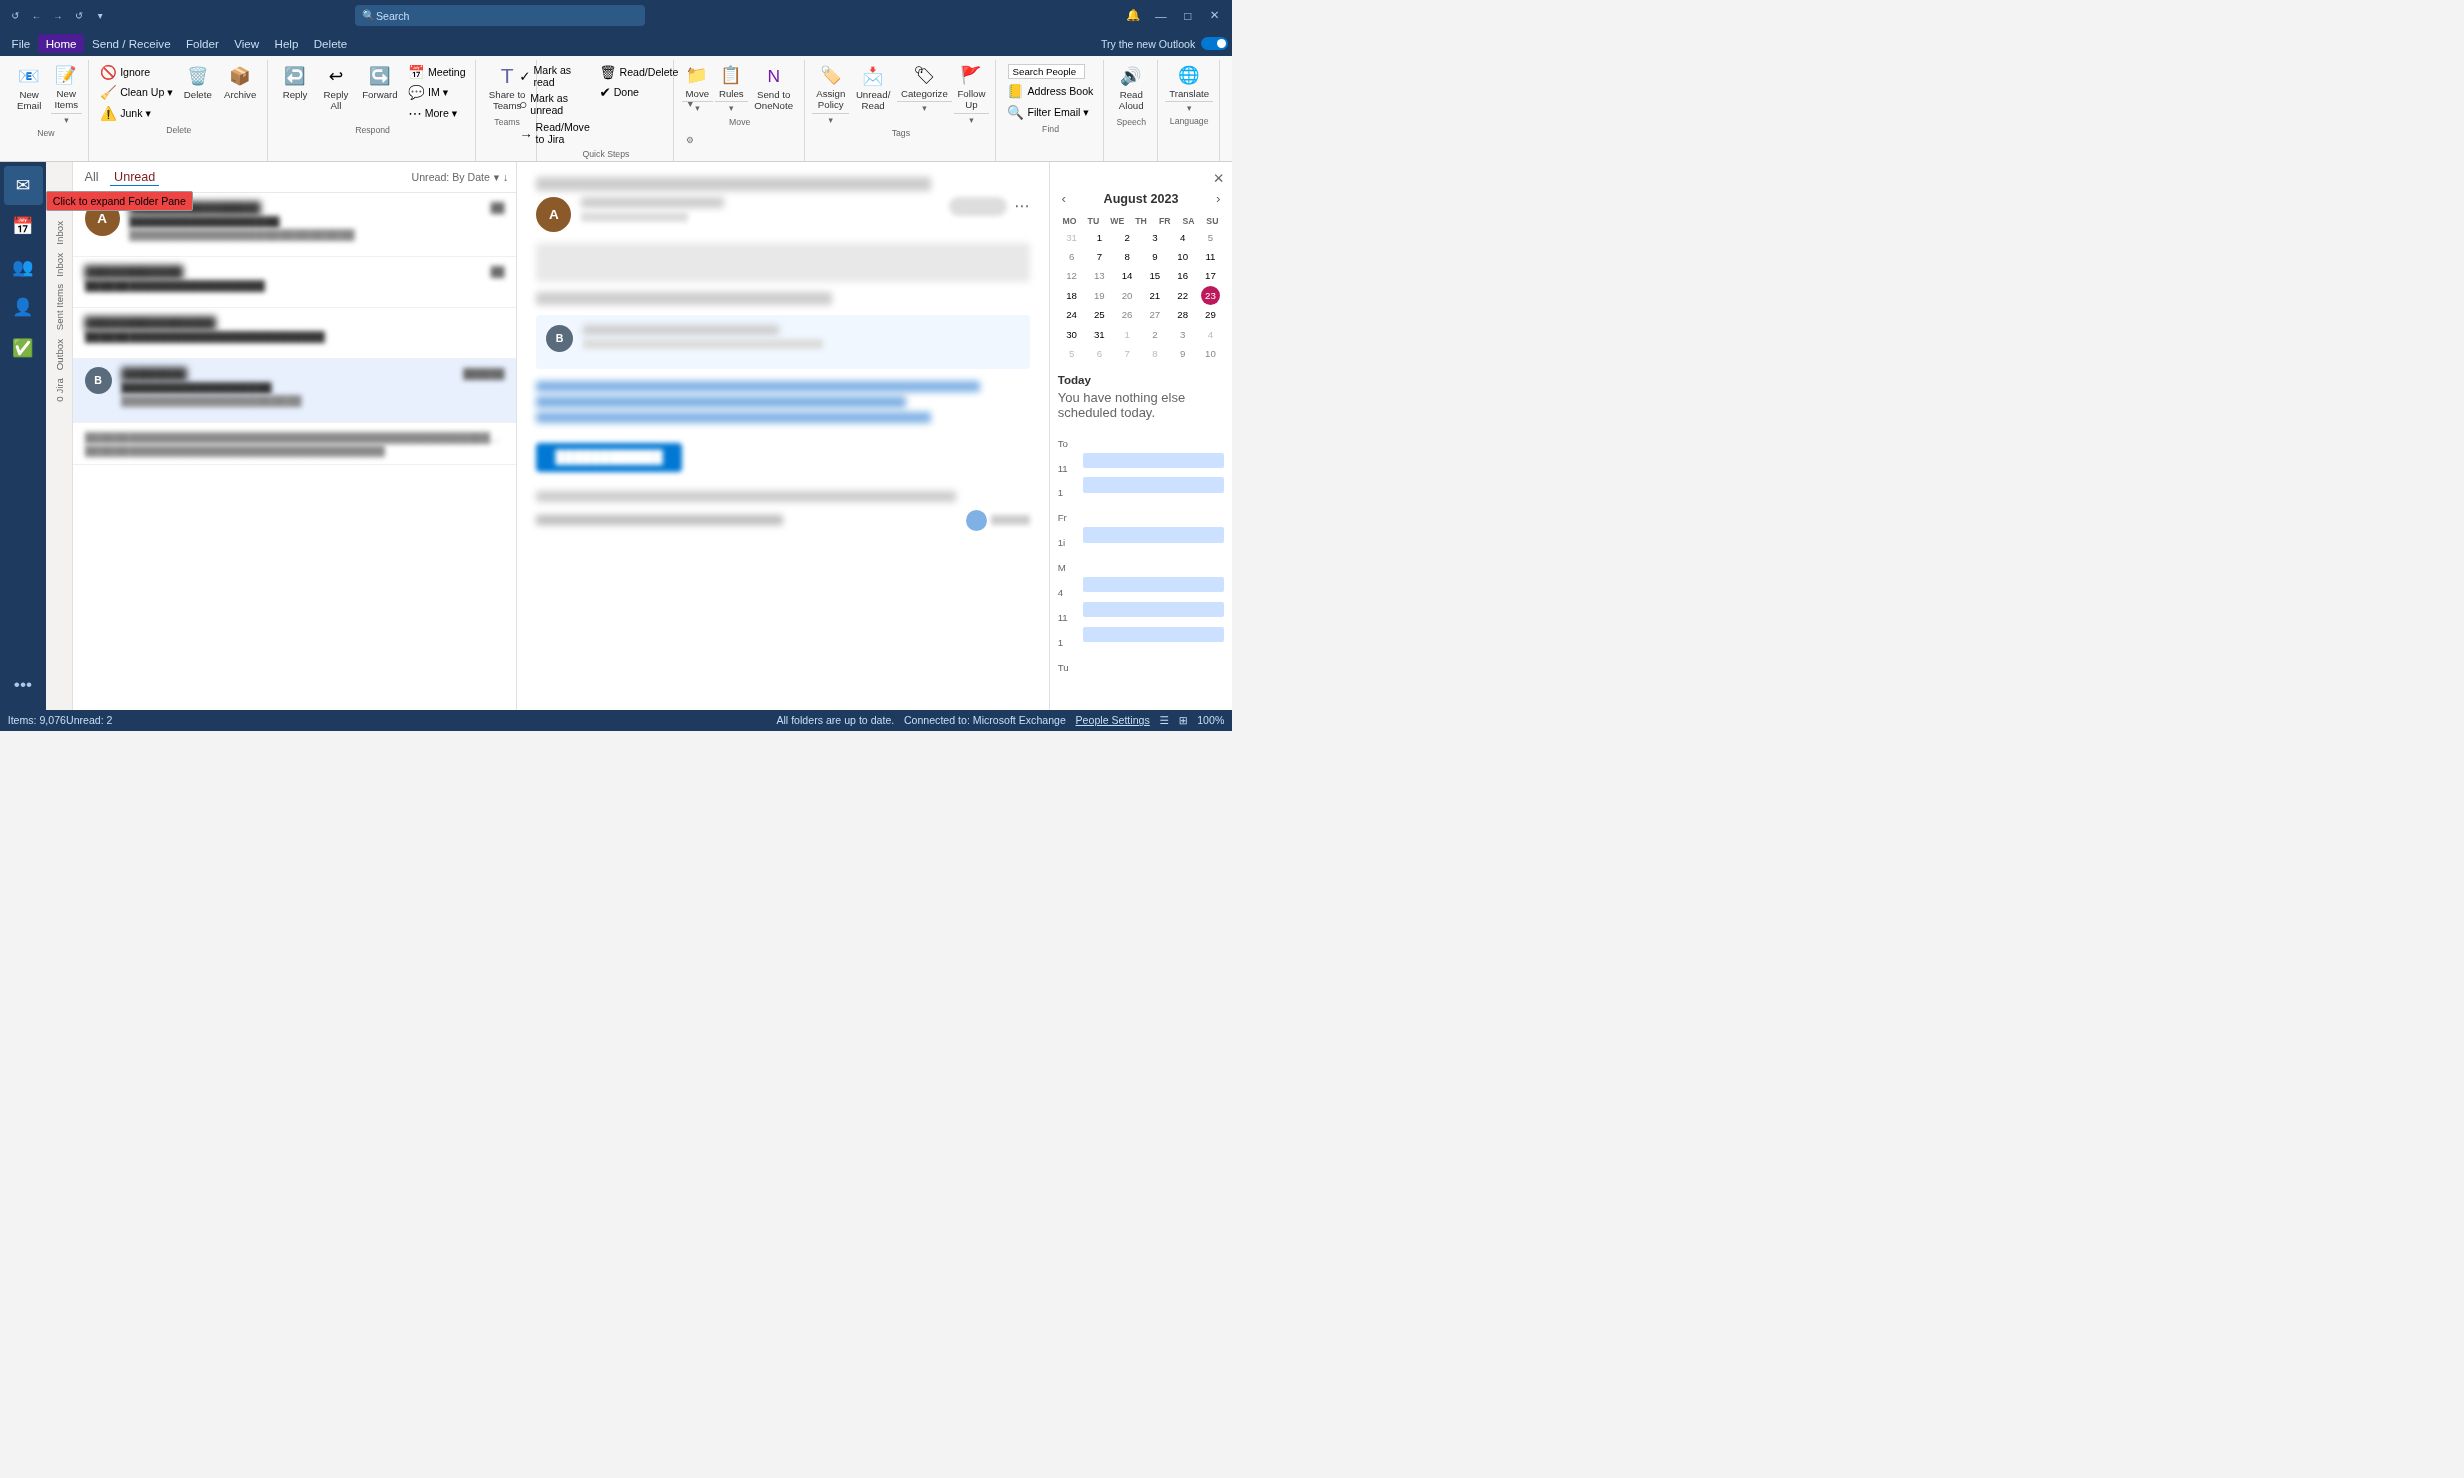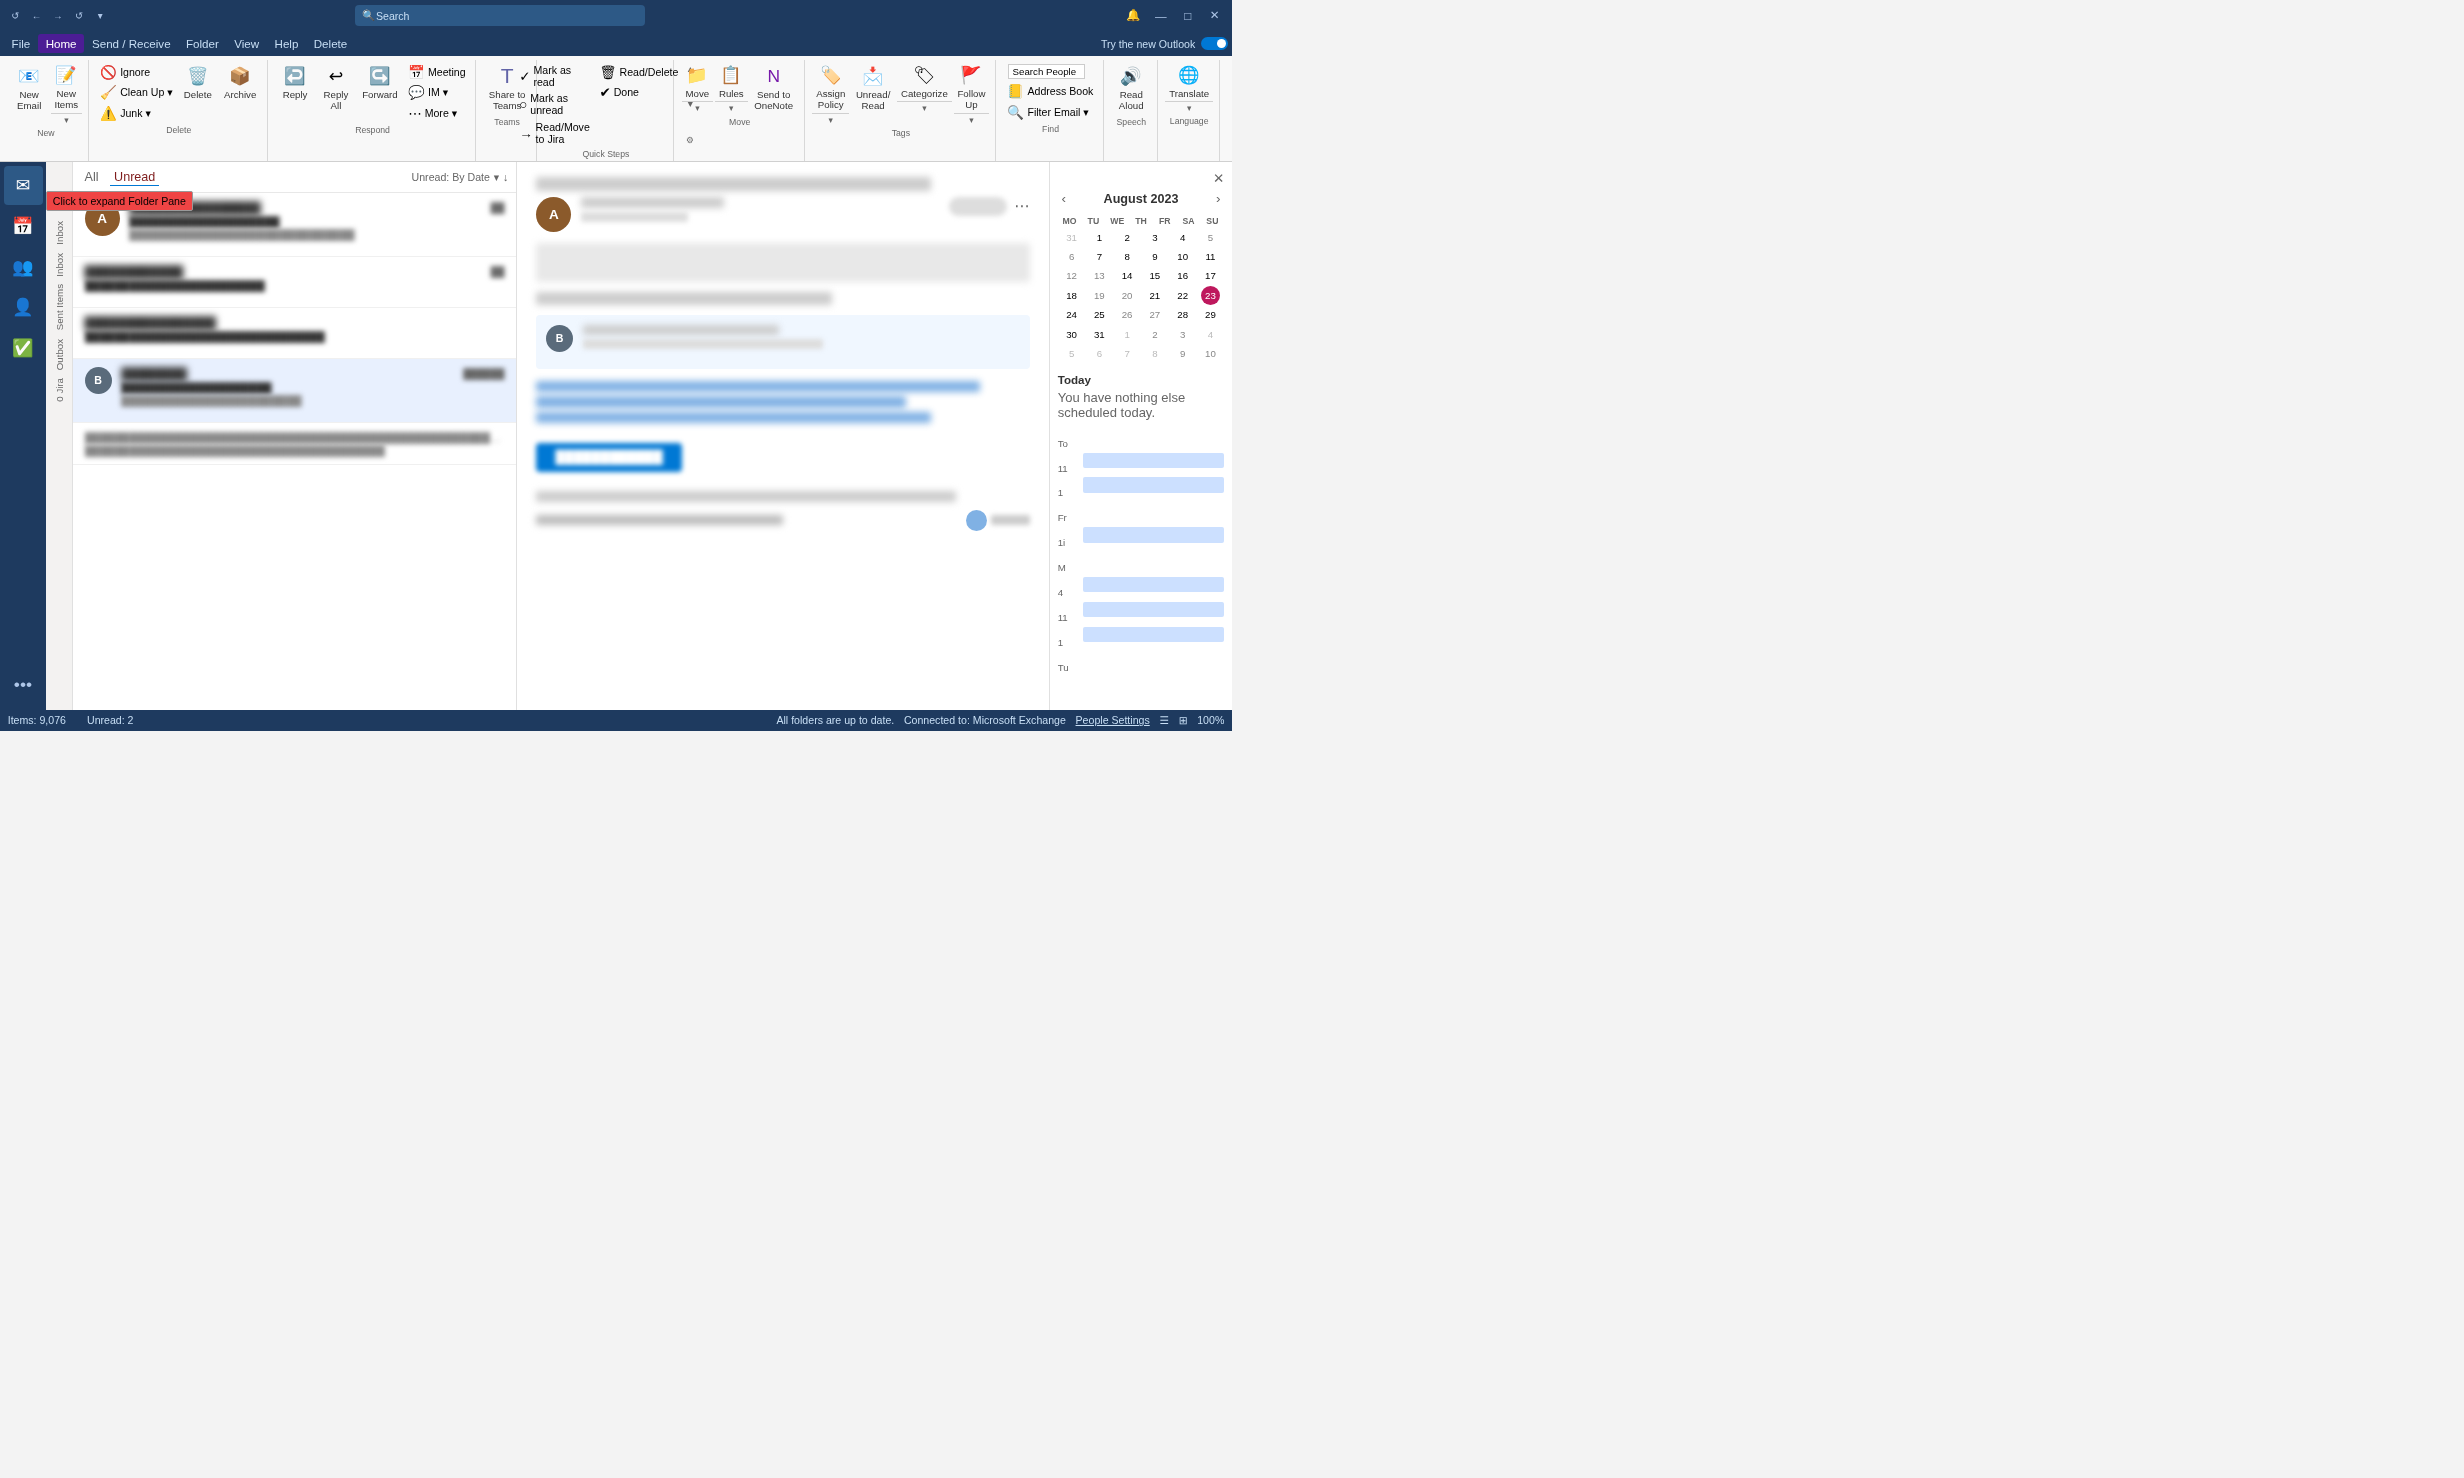--- a/index.html
+++ b/index.html
@@ -916,21 +916,21 @@
       <div class="time-slot">
         <div class="time-label">Tu</div>
       </div>
     </div>
   </div>
 
 </div>
 
 <div class="status-bar">
   <span>Items: 9,076</span>
-  <span style="margin-left:21px;">Unread: 2</span>
+  <span style="margin-left:0;">Unread: 2</span>
   <div class="status-right">
     <span>All folders are up to date.</span>
     <span>Connected to: Microsoft Exchange</span>
     <span style="cursor:pointer; text-decoration:underline;">People Settings</span>
     <span style="cursor:pointer;">☰</span>
     <span style="cursor:pointer;">⊞</span>
     <span>100%</span>
   </div>
 </div>
 

